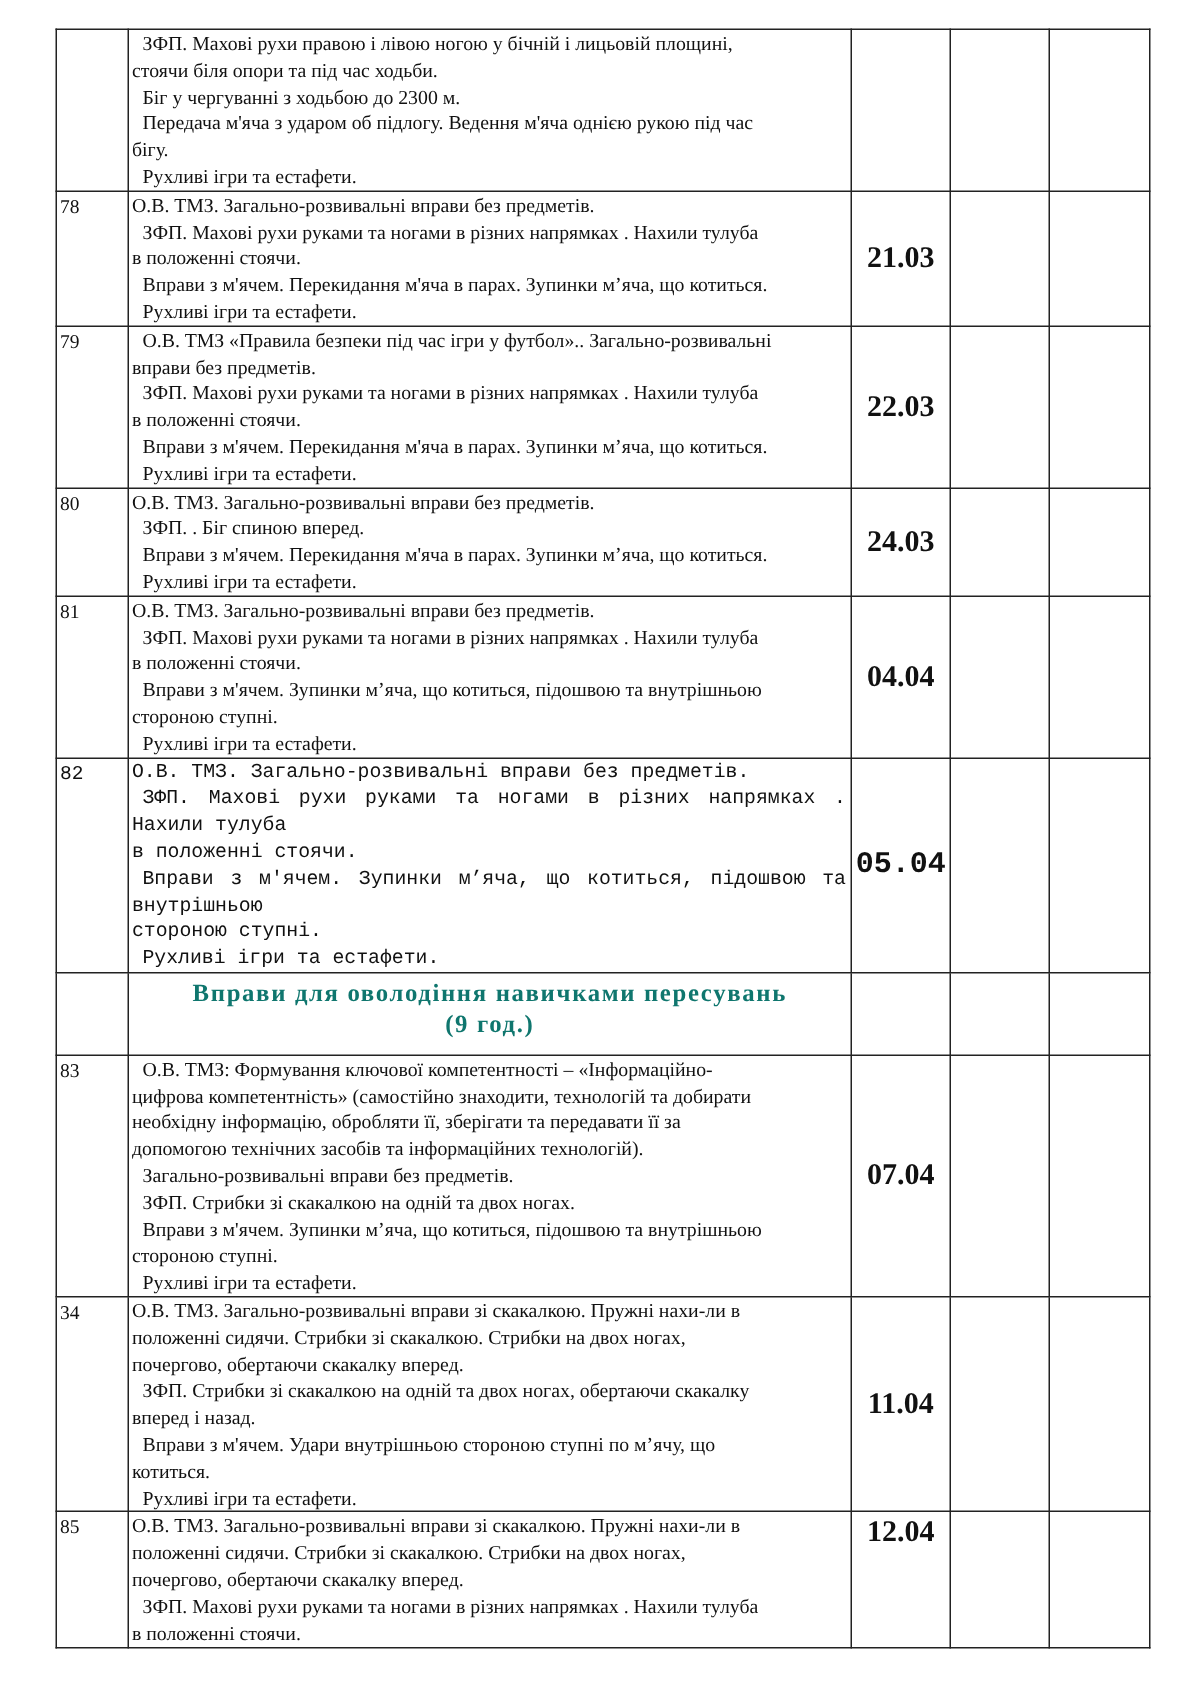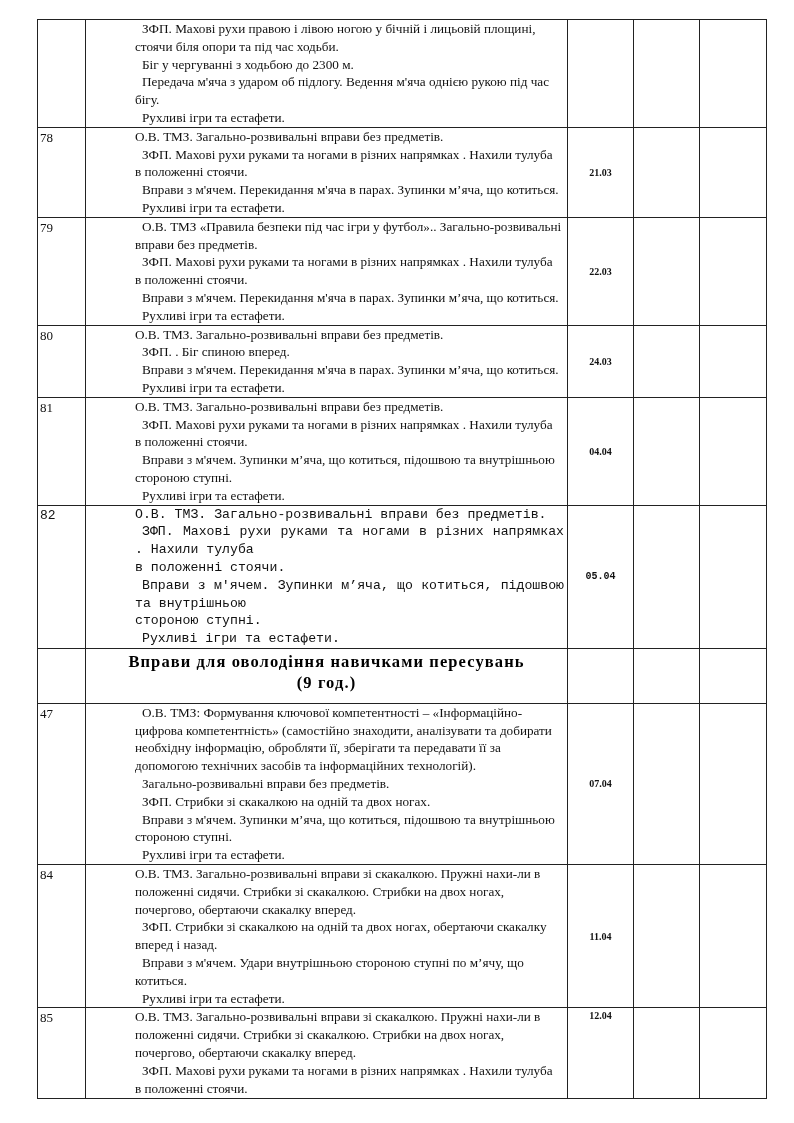--- a/index.html
+++ b/index.html
@@ -41,28 +41,27 @@
     }
     td.content {
       font-size: 13.2px;
       line-height: 17.8px;
       padding: 0 3px 0 2px !important;
     }
     .line {
       display: block;
       text-align: justify;
       text-align-last: left;
-      margin-left: 47px;
     }
     .line.indent {
       text-indent: 7px;
     }
     td.date {
       font-weight: bold;
-      font-size: 10px;
+      font-size: 20px;
       text-align: center;
       vertical-align: middle !important;
     }
     td.date.top {
       vertical-align: top !important;
       padding-top: 2px !important;
     }
     td.section-title {
       text-align: center;
       vertical-align: top !important;
@@ -163,47 +162,47 @@
           <span class="line indent">Вправи з м'ячем. Зупинки м’яча, що котиться, підошвою та внутрішньою</span>
           <span class="line">стороною ступні.</span>
           <span class="line indent">Рухливі ігри та естафети.</span>
         </td>
         <td class="date">05.04</td>
         <td class="empty"></td>
         <td class="empty"></td>
       </tr>
       <tr style="height: 55px;">
         <td class="empty"></td>
-        <td class="section-title" style="color: #000000;">
+        <td class="section-title" style="color: #0f766e;">
           <div>Вправи для оволодіння навичками пересувань</div>
           <div>(9 год.)</div>
         </td>
         <td class="empty"></td>
         <td class="empty"></td>
         <td class="empty"></td>
       </tr>
       <tr style="height: 161px;">
-        <td class="num">47</td>
+        <td class="num">83</td>
         <td class="content">
           <span class="line indent">О.В. ТМЗ:  Формування ключової компетентності – «Інформаційно-</span>
-          <span class="line">цифрова компетентність» (самостійно знаходити, аналізувати та добирати</span>
+          <span class="line">цифрова компетентність» (самостійно знаходити, технологій та добирати</span>
           <span class="line">необхідну інформацію, обробляти її, зберігати та передавати її за</span>
           <span class="line">допомогою технічних засобів та інформаційних технологій).</span>
           <span class="line indent">Загально-розвивальні вправи без предметів.</span>
           <span class="line indent">ЗФП. Стрибки зі скакалкою на одній та двох ногах.</span>
           <span class="line indent">Вправи з м'ячем. Зупинки м’яча, що котиться, підошвою та внутрішньою</span>
           <span class="line">стороною ступні.</span>
           <span class="line indent">Рухливі ігри та естафети.</span>
         </td>
         <td class="date">07.04</td>
         <td class="empty"></td>
         <td class="empty"></td>
       </tr>
       <tr style="height: 140px;">
-        <td class="num">84</td>
+        <td class="num">34</td>
         <td class="content">
           <span class="line">О.В. ТМЗ. Загально-розвивальні вправи зі скакалкою. Пружні нахи-ли в</span>
           <span class="line">положенні сидячи.  Стрибки зі скакалкою. Стрибки на двох ногах,</span>
           <span class="line">почергово, обертаючи скакалку вперед.</span>
           <span class="line indent">ЗФП. Стрибки зі скакалкою на одній та двох ногах, обертаючи скакалку</span>
           <span class="line">вперед і назад.</span>
           <span class="line indent">Вправи з м'ячем. Удари внутрішньою стороною ступні по м’ячу, що</span>
           <span class="line">котиться.</span>
           <span class="line indent">Рухливі ігри та естафети.</span>
         </td>

